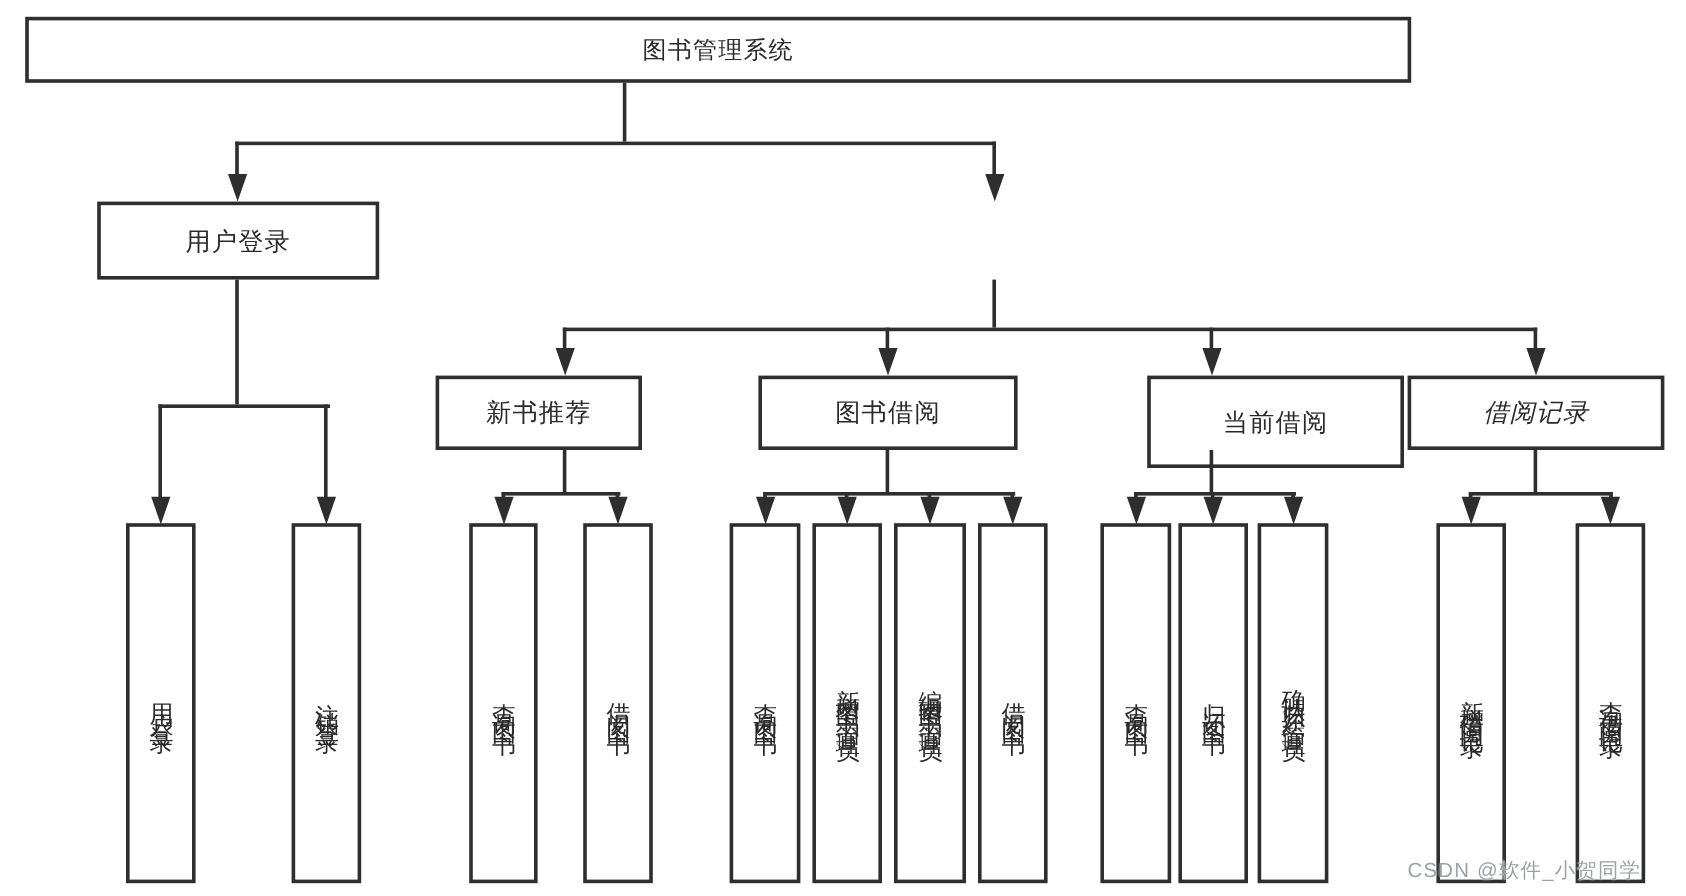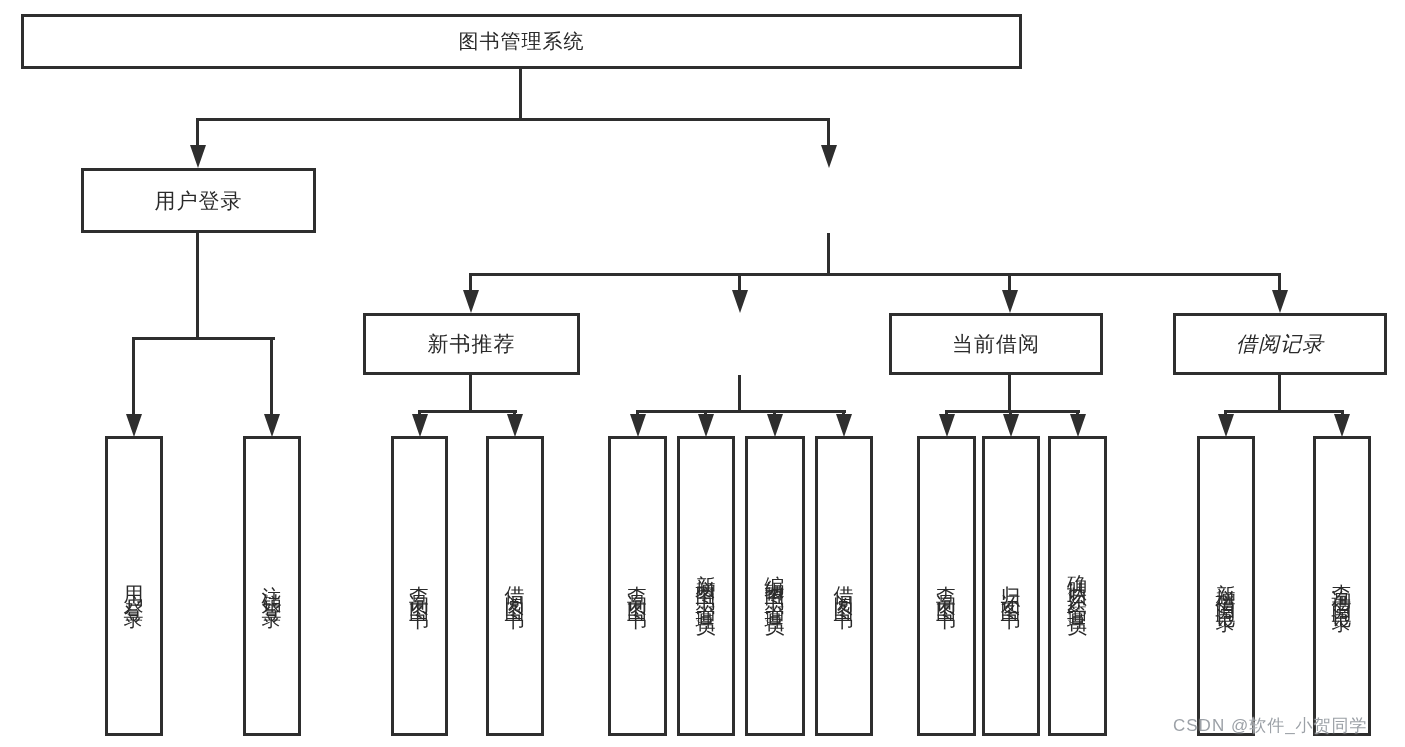--- a/index.html
+++ b/index.html
@@ -49,32 +49,35 @@
     font-size:17px;
     letter-spacing:1px;
     text-shadow:0 0 2px #ffffff;
   }
 </style>
 </head>
 <body>
 
 <div class="canvas">
 
-  <div class="box" style="left:21px;top:14px;width:1001px;height:55px;font-size:20px;">
+  <div class="box" style="left:21px;top:14px;width:1155px;height:55px;font-size:20px;">
     <span>图书管理系统</span>
   </div>
 
   <div class="box" style="left:81px;top:168px;width:235px;height:65px;">
     <span>用户登录</span>
   </div>
 
-  <div class="box" style="left:363px;top:313px;width:217px;height:62px;">
+  <div class="box" style="left:363px;top:313px;width:172px;height:62px;">
     <span>新书推荐</span>
   </div>
-  <div class="box" style="left:889px;top:313px;width:214px;height:62px;">
+  <div class="box" style="left:632px;top:313px;width:216px;height:62px;">
+    <span>图书借阅</span>
+  </div>
+  <div class="box" style="left:956px;top:313px;width:214px;height:77px;">
     <span>当前借阅</span>
   </div>
   <div class="box" style="left:1173px;top:313px;width:214px;height:62px;font-style:italic;">
     <span>借阅记录</span>
   </div>
 
   <div class="vbox" style="left:105px;top:436px;width:58px;height:300px;">
     <span>用户登录</span>
   </div>
   <div class="vbox" style="left:243px;top:436px;width:58px;height:300px;">

